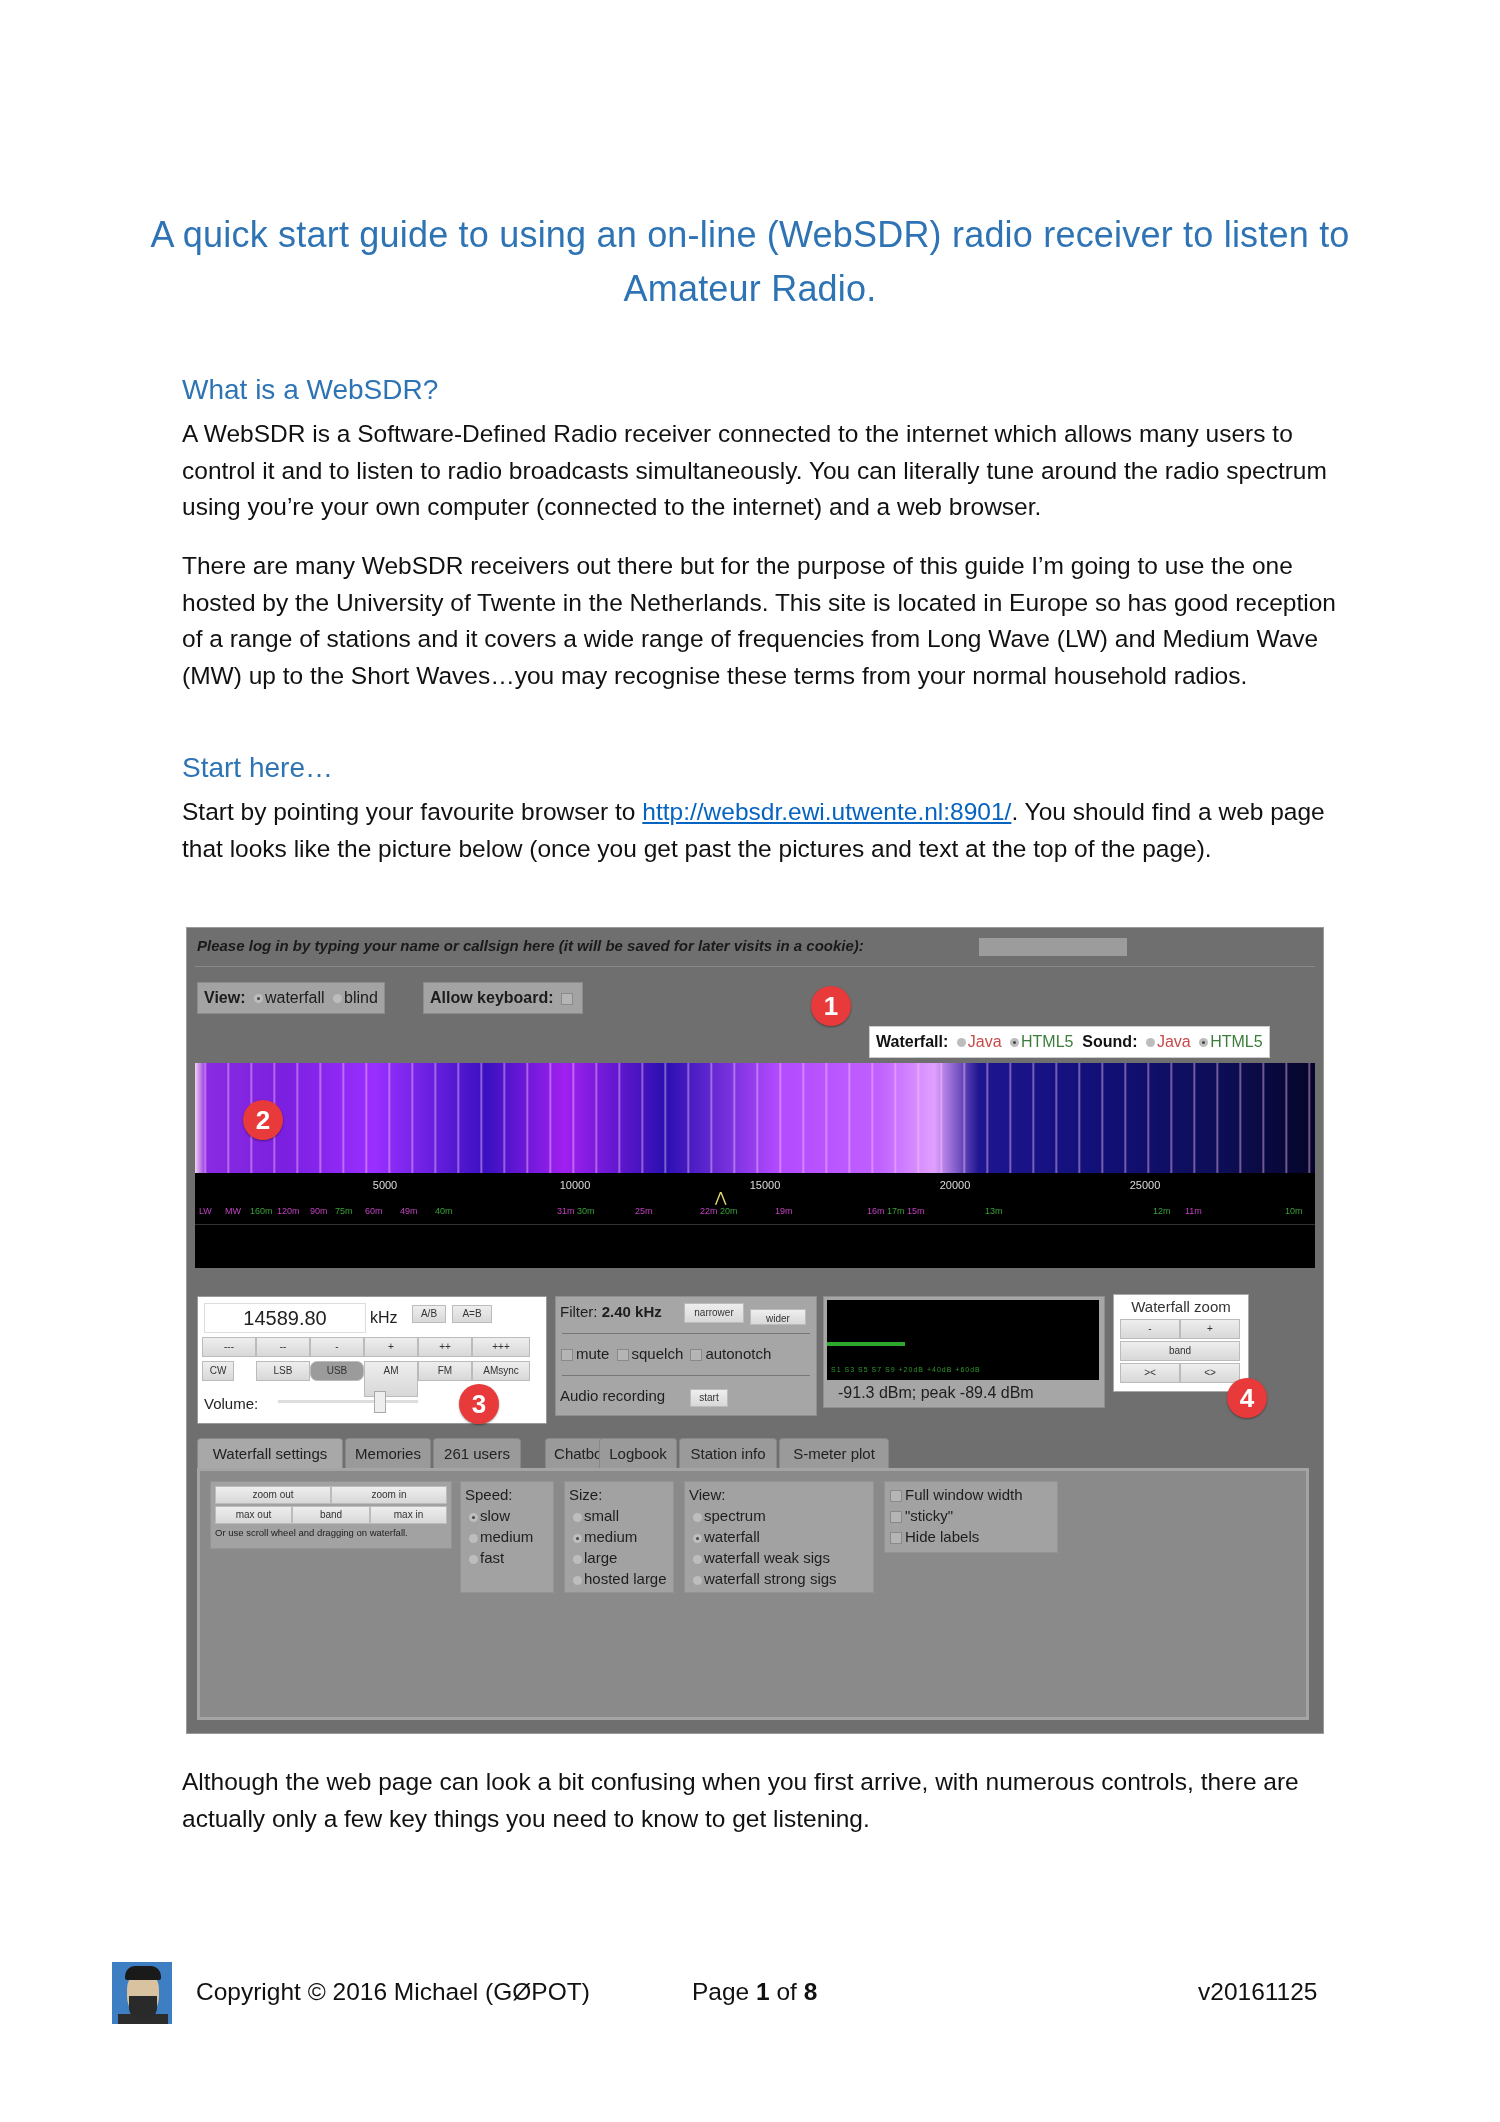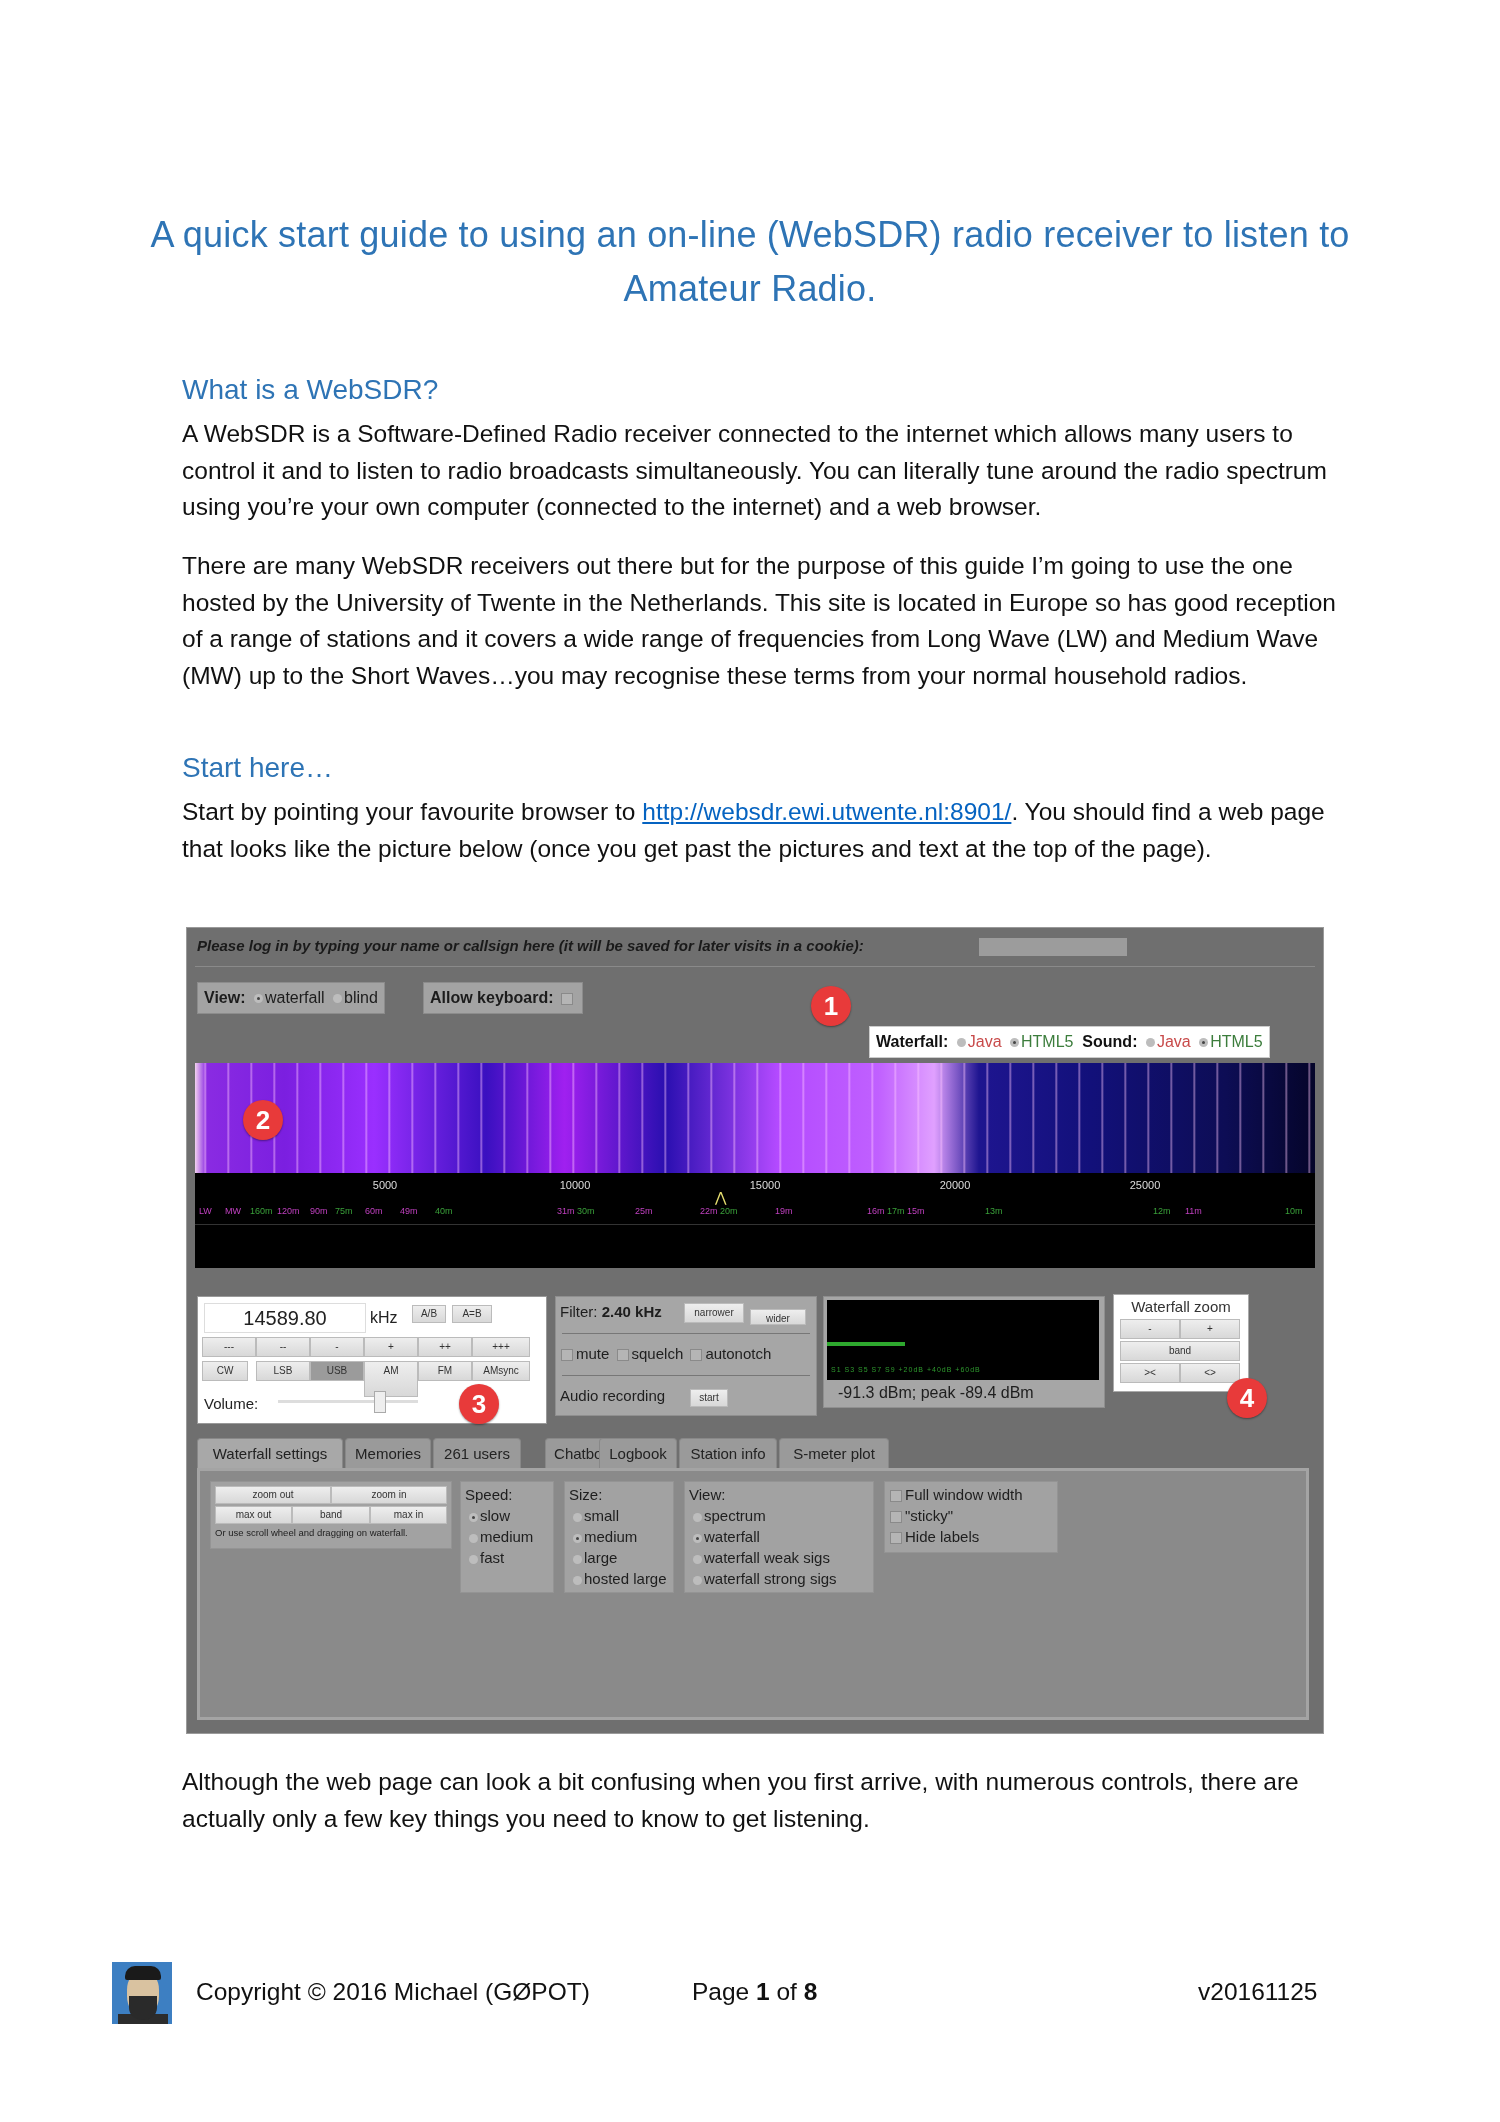--- a/index.html
+++ b/index.html
@@ -139,23 +139,23 @@
     <div class="freq-box">14589.80</div>
     <div class="khz">kHz</div>
     <div class="btn" style="left:214px;top:8px;width:34px;height:18px;line-height:16px;">A/B</div>
     <div class="btn" style="left:254px;top:8px;width:40px;height:18px;line-height:16px;">A=B</div>
     <div class="btn" style="left:4px;top:40px;width:54px;height:20px;line-height:18px;">---</div>
     <div class="btn" style="left:58px;top:40px;width:54px;height:20px;line-height:18px;">--</div>
     <div class="btn" style="left:112px;top:40px;width:54px;height:20px;line-height:18px;">-</div>
     <div class="btn" style="left:166px;top:40px;width:54px;height:20px;line-height:18px;">+</div>
     <div class="btn" style="left:220px;top:40px;width:54px;height:20px;line-height:18px;">++</div>
     <div class="btn" style="left:274px;top:40px;width:58px;height:20px;line-height:18px;">+++</div>
-    <div class="btn" style="left:4px;top:64px;width:46px;height:20px;line-height:18px;">CW</div>
+    <div class="btn" style="left:4px;top:64px;width:32px;height:20px;line-height:18px;">CW</div>
     <div class="btn" style="left:58px;top:64px;width:54px;height:20px;line-height:18px;">LSB</div>
-    <div class="btn sel" style="left:112px;top:64px;width:54px;height:20px;line-height:18px;">USB</div>
+    <div class="btn sel" style="left:112px;top:64px;width:54px;height:20px;line-height:18px;border-radius:7px;">USB</div>
     <div class="btn" style="left:166px;top:64px;width:54px;height:36px;line-height:18px;">AM</div>
     <div class="btn" style="left:220px;top:64px;width:54px;height:20px;line-height:18px;">FM</div>
     <div class="btn" style="left:274px;top:64px;width:58px;height:20px;line-height:18px;">AMsync</div>
     <div class="vol-label">Volume:</div>
     <div class="vol-track"></div>
     <div class="vol-thumb"></div>
   </div>
   <div class="badge" style="left:272px;top:456px;">3</div>
 
   <div class="filter-panel">

